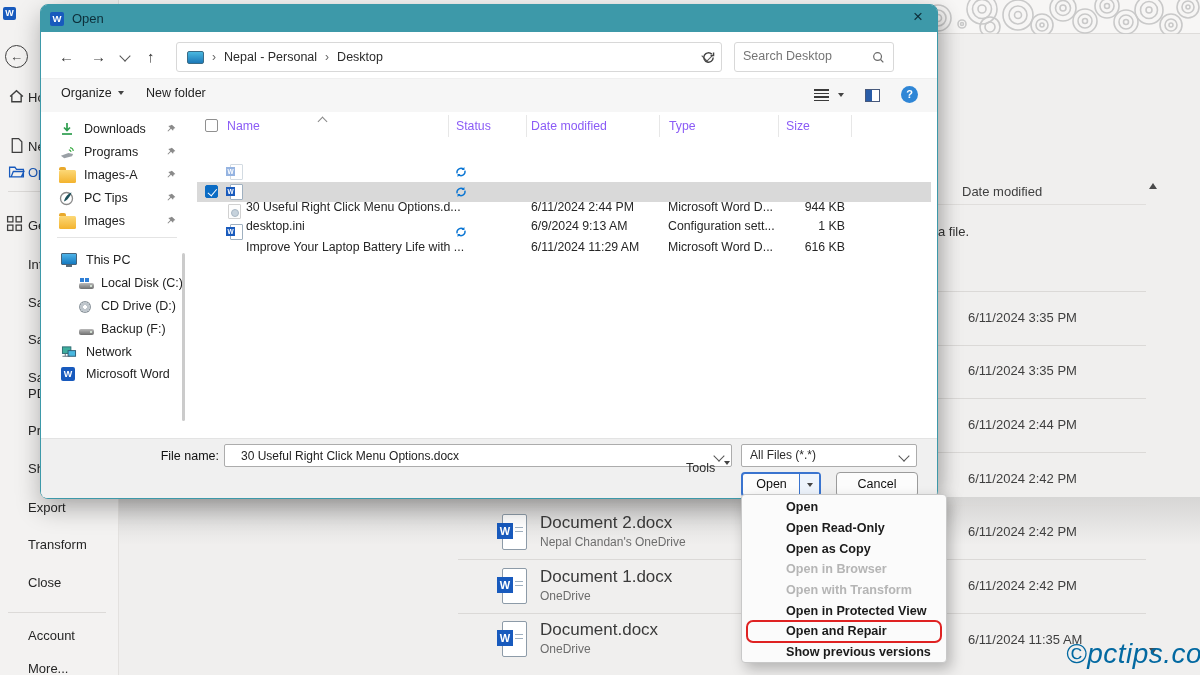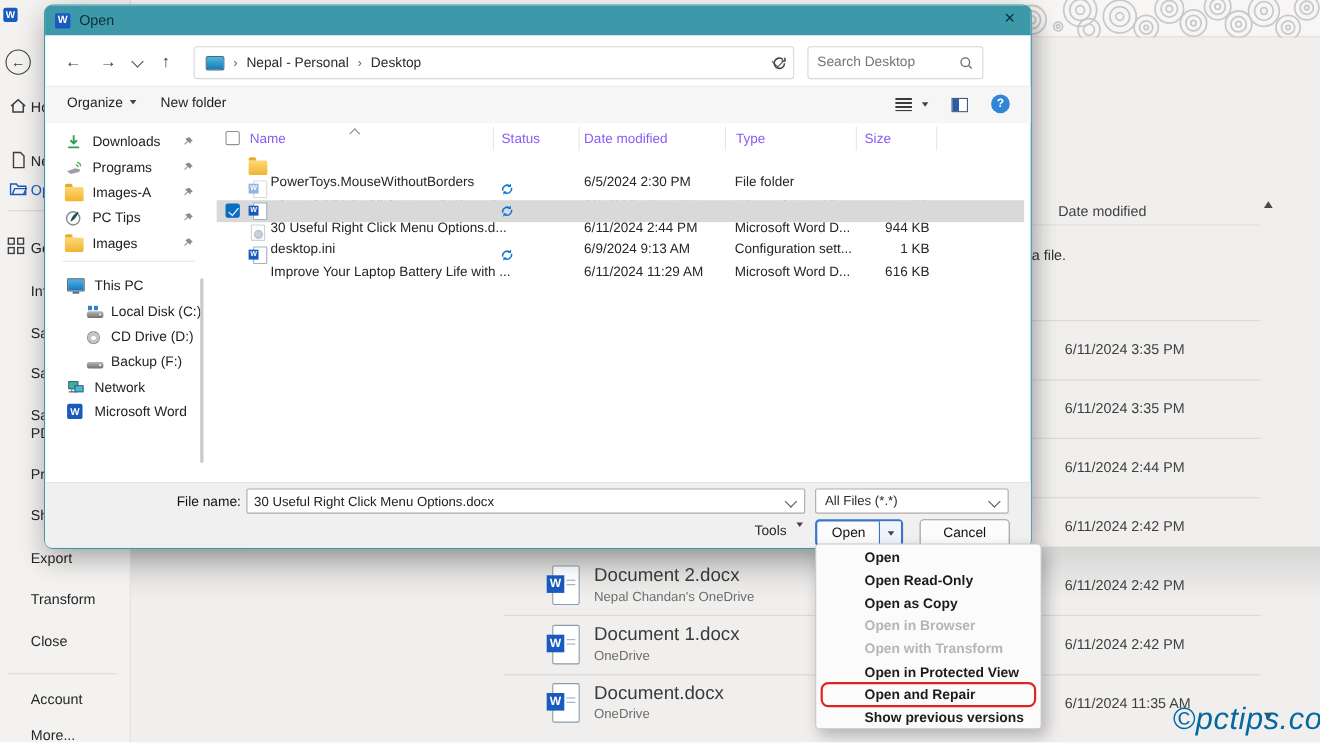--- a/index.html
+++ b/index.html
@@ -99,24 +99,24 @@
   .drive{position:relative;width:15px;height:6px;background:linear-gradient(#b9b9b9,#6f6f6f);border-radius:2px;margin-top:6px}
   .drive::after{content:"";position:absolute;right:2px;top:2px;width:2px;height:2px;border-radius:50%;background:#e4f6e4}
   .drive.c::before{content:"";position:absolute;left:1px;top:-5px;width:9px;height:4px;
                    background:linear-gradient(90deg,#2f7fd6 0 4px,transparent 4px 5px,#2f7fd6 5px)}
   .cdisc{width:12px;height:12px;border-radius:50%;background:radial-gradient(circle at 50% 50%,#fff 0 2px,#bfc6cc 2px 5px,#8e979e 5px);margin-top:2px}
   .foot{position:absolute;left:0;top:433px;right:0;height:58.5px;background:#f0f0f0;border-top:1px solid #e3e3e3;
         border-radius:0 0 6px 6px}
   .fnlabel{position:absolute;left:100px;top:444px;width:78px;text-align:right;font-size:12.5px;color:#111}
   .fninput{position:absolute;left:183px;top:439px;width:508px;height:23px;border:1px solid #acacac;border-radius:2px;
            background:#fff;box-sizing:border-box}
-  .fninput input{border:0;outline:0;width:480px;height:19px;padding:1px 6px;font-family:inherit;font-size:12px;color:#222;background:transparent}
+  .fninput input{border:0;outline:0;width:480px;height:19px;padding:1px 16px;font-family:inherit;font-size:12px;color:#222;background:transparent}
   .ftype{position:absolute;left:700px;top:439px;width:176px;height:23px;border:1px solid #acacac;border-radius:2px;
          background:#fff;box-sizing:border-box;font-size:12px;line-height:21px;padding-left:8px}
-  .toolsbtn{position:absolute;left:645px;top:470px;display:flex;align-items:flex-start;gap:9px;font-size:12.5px}
+  .toolsbtn{position:absolute;left:645px;top:456px;display:flex;align-items:flex-start;gap:9px;font-size:12.5px}
   .openbtn{position:absolute;left:700px;top:467px;width:80px;height:25px;border:2px solid #3a74cf;border-radius:4px;
            background:#fcfcfc;box-sizing:border-box}
   .openbtn .main{position:absolute;left:0;top:0;width:57px;height:21px;text-align:center;line-height:21px;font-size:12.5px;color:#111}
   .openbtn .dd{position:absolute;right:0;top:0;width:19px;height:21px;border-left:1px solid #3a74cf;background:#eef4fc;
                display:flex;align-items:center;justify-content:center}
   .cancelbtn{position:absolute;left:795px;top:467px;width:82px;height:25px;border:1px solid #9b9b9b;border-radius:4px;
              background:#fcfcfc;box-sizing:border-box;text-align:center;line-height:22px;font-size:12.5px;color:#111}
 
   
   .menu{position:absolute;left:741px;top:494px;width:206px;height:169px;background:#fbfbfb;border:1px solid #c8c8c8;
@@ -339,27 +339,20 @@
       <span style="left:259px">Status</span>
       <div class="vline" style="left:329px"></div>
       <span style="left:334px">Date modified</span>
       <div class="vline" style="left:462px"></div>
       <span style="left:472px">Type</span>
       <div class="vline" style="left:581px"></div>
       <span style="left:589px">Size</span>
       <div class="vline" style="left:654px"></div>
     </div>
 
-    <div class="frow" style="top:137px">
-      <div class="ric folder" style="left:29px;top:4px"></div>
-      <span style="left:49px">PowerToys.MouseWithoutBorders</span>
-      <span style="left:334px">6/5/2024 2:30 PM</span>
-      <span style="left:471px">File folder</span>
-      <span class="szcell"></span>
-    </div>
 
     <div class="frow" style="top:157px">
       <div class="ric wicon faded" style="left:29px">
         <div class="pg"></div>
           <div class="bd">W</div>
       </div>
       <span style="left:49px">~$ Useful Right Click Menu Options.d...</span>
       <svg class="ric" style="left:257px;top:3px" width="14" height="14" viewBox="0 0 16 16">
         <path d="M3.5 9.5a4.6 4.6 0 0 1 7.7-4.3" fill="none" stroke="#0c76d3" stroke-width="1.6"></path>
         <path d="M11.9 2.2v3.4H8.5z" fill="#0c76d3"></path>

